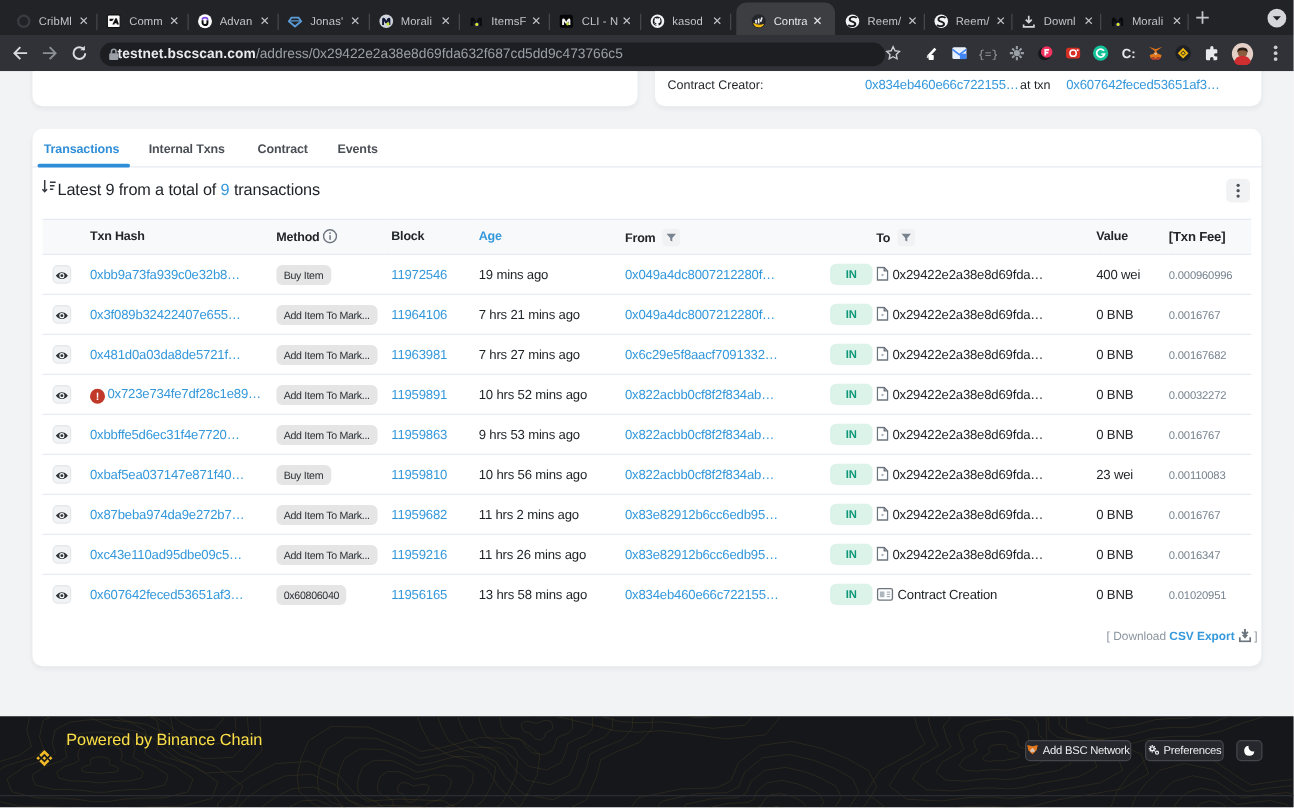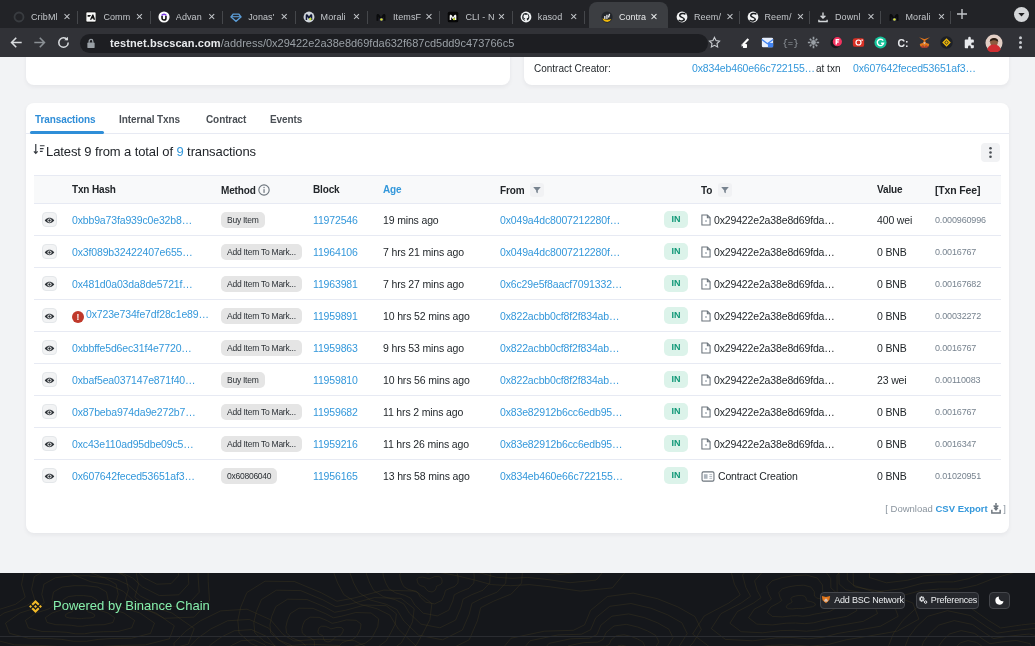--- a/index.html
+++ b/index.html
@@ -32,21 +32,21 @@
 .ntab{position:absolute;top:0;height:31px;line-height:33px;font-size:10px;font-weight:bold;color:#4a4f55;letter-spacing:-.1px}
 .navline{position:absolute;left:0;top:30px;width:983px;height:1px;background:#e7eaf3}
 
 #tbl{position:absolute;left:8px;top:72px;width:967px;border-collapse:collapse;table-layout:fixed;font-size:10.5px;color:#1d2226;letter-spacing:-.15px}
 #tbl th{background:#f8f9fa;height:28px;font-size:10px;text-align:left;font-weight:bold;color:#22262a;border-bottom:1px solid #e7eaf3;border-top:1px solid #e7eaf3}
 #tbl td:first-child{padding-left:8px}
 #tbl td{height:32px;border-bottom:1px solid #e7eaf3;white-space:nowrap;overflow:hidden}
 #tbl tr:last-child td{border-bottom:none}
 .eyebtn{display:inline-block;width:15px;height:15px;background:#f2f3f4;border:1px solid #e4e7ea;border-radius:4px;vertical-align:middle;position:relative;text-align:center}
 .badge{display:inline-block;background:#e5e5e5;border-radius:5px;font-size:8.5px;color:#2b3035;height:16px;line-height:16px;padding:0 6px;white-space:nowrap;vertical-align:middle;letter-spacing:-.25px}
-.inb{display:inline-block;background:#dcf3ea;color:#0f9877;border-radius:5px;font-size:9px;font-weight:bold;width:24px;height:17px;line-height:17px;text-align:center;vertical-align:middle;letter-spacing:0}
+.inb{display:inline-block;background:#dcf3ea;color:#0f9877;border-radius:5px;font-size:9px;font-weight:bold;width:34px;height:17px;line-height:17px;text-align:center;vertical-align:middle;letter-spacing:0}
 .fee{font-size:9px;color:#77838f}
 .funnel{display:inline-block;width:14px;height:14px;background:#f1f2f4;border-radius:3px;vertical-align:-3.5px;margin-left:6px}
 
 #footer{position:absolute;left:0;top:573px;width:1035px;height:73px;background:#15171b;overflow:hidden}
 .fbtn{position:absolute;top:19px;height:17px;background:#26282d;border:1px solid #44464b;border-radius:4px;color:#eceef0;font-size:9px;line-height:15px;text-align:center;z-index:5;white-space:nowrap;overflow:hidden;letter-spacing:-.2px}
 svg{display:block}
 </style>
 </head>
 <body>
 
@@ -324,21 +324,21 @@
     <div class="tbi" style="left:1014px;top:35px;width:13px;height:15px">
       <svg width="13" height="15" viewBox="0 0 13 15">
         <g fill="#c9ccd0">
           <circle cx="6.5" cy="2.8" r="1.5"></circle>
           <circle cx="6.5" cy="7.5" r="1.5"></circle>
           <circle cx="6.5" cy="12.2" r="1.5"></circle>
         </g>
       </svg>
     </div>
   </div>
-<div id="omnibox"><b style="margin-left:30px">testnet.bscscan.com</b><span class="grey">/address/0x29422e2a38e8d69fda632f687cd5dd9c473766c5</span></div>
+<div id="omnibox"><b style="margin-left:14px">testnet.bscscan.com</b><span class="grey">/address/0x29422e2a38e8d69fda632f687cd5dd9c473766c5</span></div>
 
 <div id="page">
   <div class="card" id="cardL"></div>
   <div class="card" id="cardR">
     <span style="position:absolute;left:10px;top:36px">Contract Creator:</span>
     <a class="lnk" style="position:absolute;left:168px;top:35px;font-size:10.5px;letter-spacing:-.15px">0x834eb460e66c722155…</a>
     <span style="position:absolute;left:292px;top:36px">at txn</span>
     <a class="lnk" style="position:absolute;left:329px;top:35px;font-size:10.5px;letter-spacing:-.15px">0x607642feced53651af3…</a>
   </div>
   <div class="card" id="cardM">
@@ -658,21 +658,21 @@
     <div style="position:absolute;left:0;top:63px;width:1035px;height:1px;background:#2a2c31;z-index:4"></div>
   <div style="position:absolute;left:27px;top:25px;z-index:5">
     <svg width="17" height="17" viewBox="0 0 24 24" fill="#f2ba28">
         <path d="M12 7.1 8.4 10.7 6.3 8.6 12 2.9l5.7 5.7-2.1 2.1z"></path>
         <path d="M2.9 12 5 9.9 7.1 12 5 14.1z"></path>
         <path d="M12 16.9l3.6-3.6 2.1 2.1L12 21.1l-5.7-5.7 2.1-2.1z"></path>
         <path d="M16.9 12 19 9.9 21.1 12 19 14.1z"></path>
         <path d="M9.9 12 12 9.9 14.1 12 12 14.1z"></path>
       </svg>
   </div>
-  <div style="position:absolute;left:53px;top:25px;color:#86efac;font-size:13px;z-index:5">Powered by Binance Chain</div>
+  <div style="position:absolute;left:53px;top:11px;color:#fde047;font-size:13px;z-index:5">Powered by Binance Chain</div>
   <div class="fbtn" style="left:820px;width:85px"><span id="foxic" style="display:inline-block;width:10px;height:9px;vertical-align:-1px;margin-right:3px"><svg width="10" height="9" viewBox="0 0 15 14">
           <path d="M1 1.5 7.5 3 14 1.5l-1.2 6.3L7.5 13 2.2 8z" fill="#e2761b"></path>
           <path d="M7.5 5 4.5 8l1 3 2-1 2 1 1-3z" fill="#d7c1b3"></path>
         </svg></span>Add BSC Network</div>
   <div class="fbtn" style="left:916px;width:63px"><span id="gearic" style="display:inline-block;width:10px;height:10px;vertical-align:-2px;margin-right:3px"><svg width="10" height="10" viewBox="0 0 10 10">
           <circle cx="3.8" cy="4" r="1.5" fill="none" stroke="#eceef0" stroke-width="1.1"></circle>
           <g stroke="#eceef0" stroke-width="1.1">
             <path d="M3.8 1v1M3.8 6v1M1 4h1M5.8 4h1M1.8 2l.7.7M5.1 5.3l.7.7M5.8 2l-.7.7M2.5 5.3l-.7.7"></path>
           </g>
           <circle cx="7.6" cy="7.1" r="1.2" fill="none" stroke="#eceef0" stroke-width="1"></circle>

